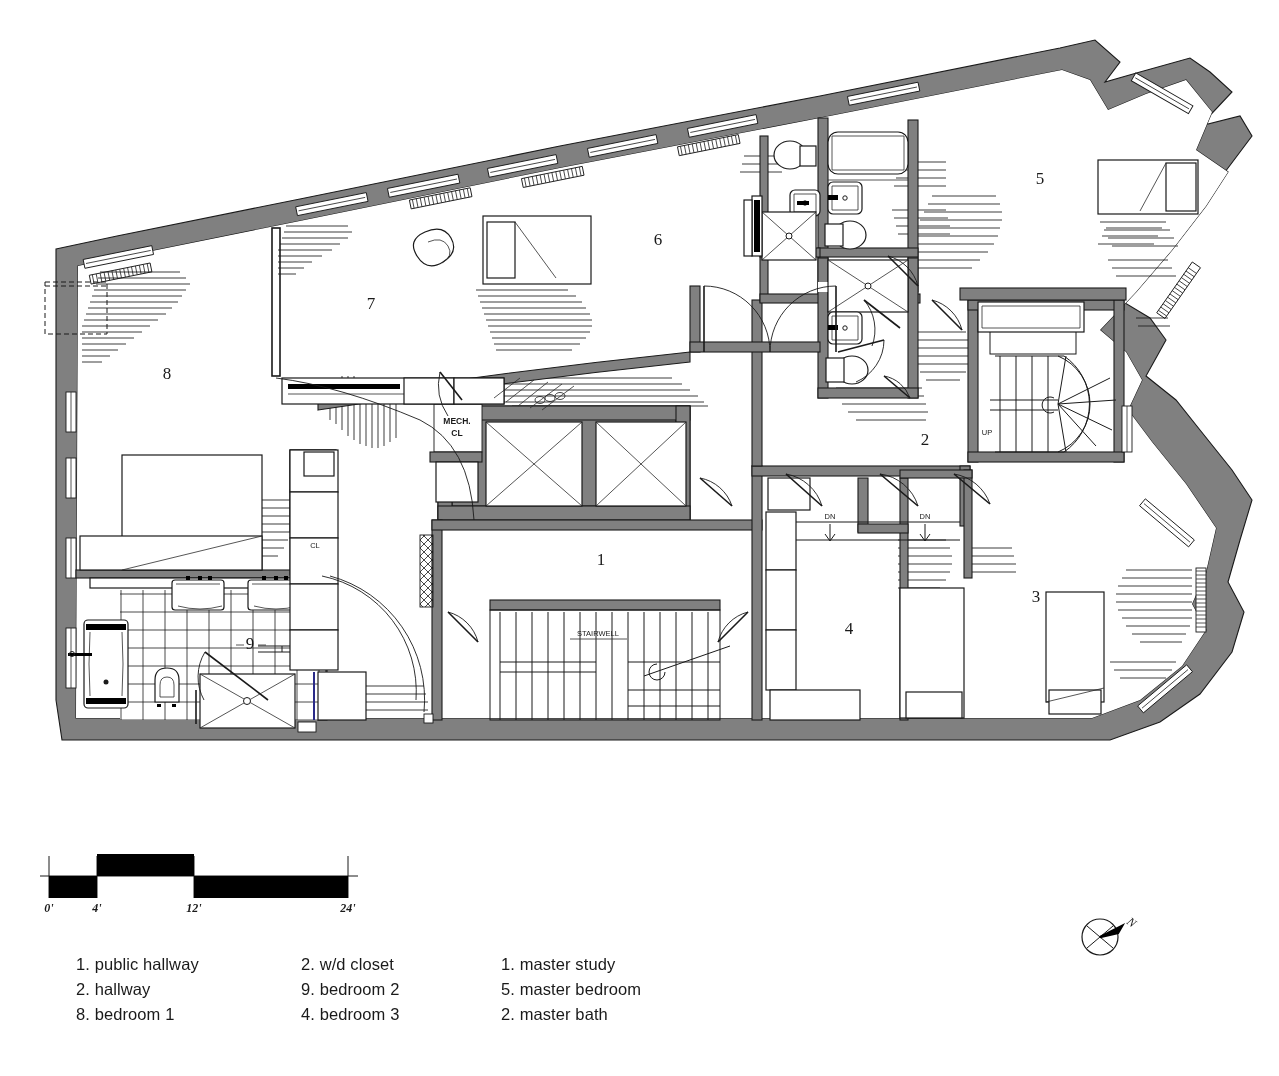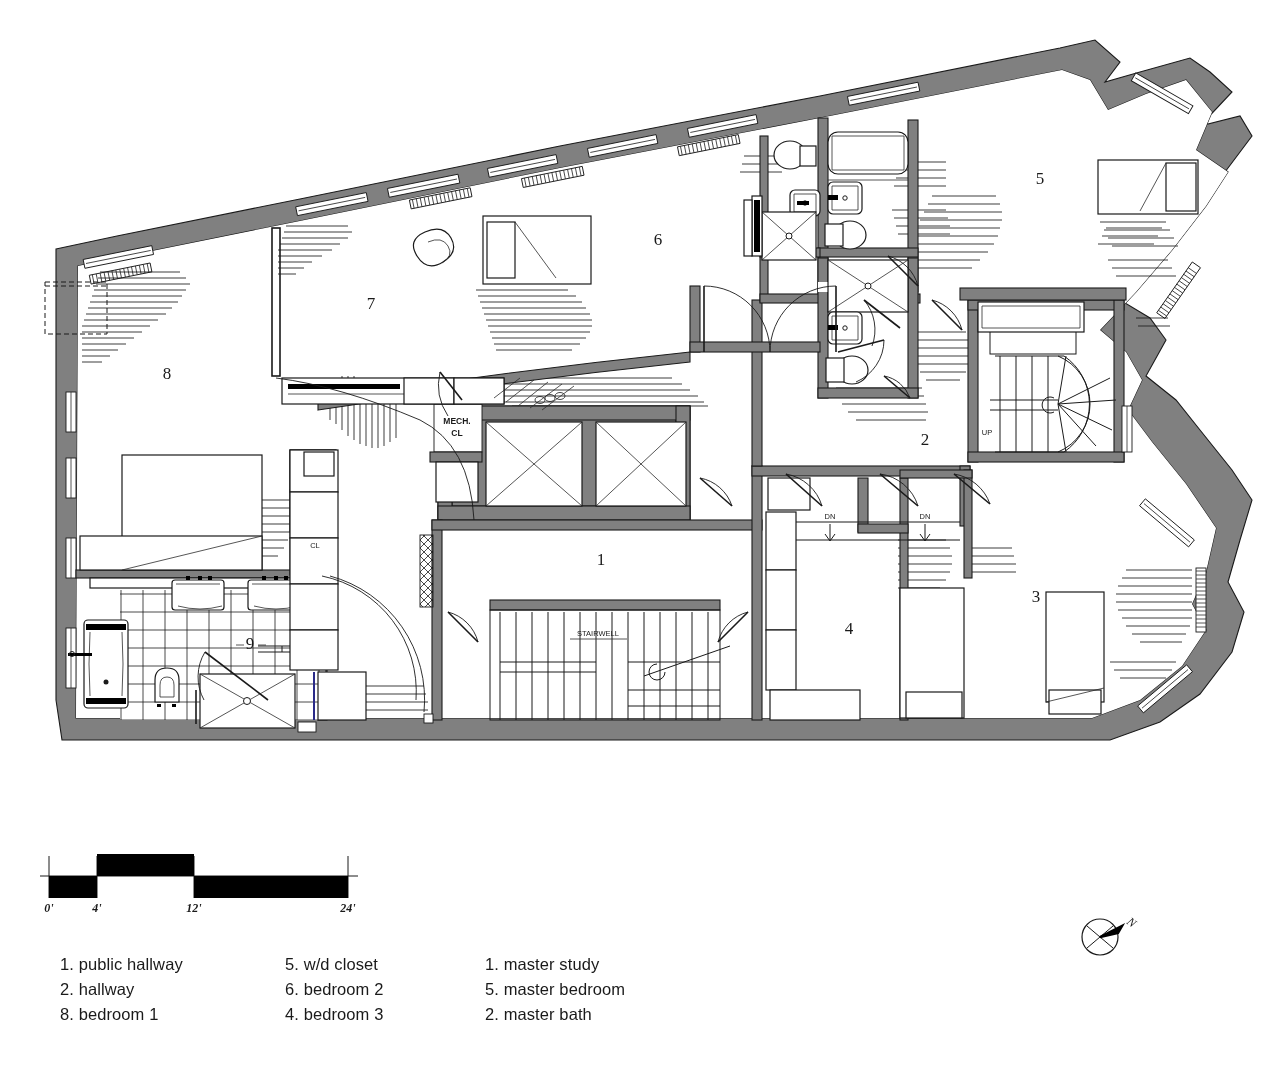--- a/index.html
+++ b/index.html
@@ -18,21 +18,21 @@
   .hatchline{stroke:#1a1a1a;stroke-width:0.85;}
   .blackbar{fill:#000000;}
   .rnum{font-family:"Liberation Serif",serif;font-size:17px;fill:#1a1a1a;
         text-anchor:middle;dominant-baseline:middle;}
   .tinylbl{font-family:"Liberation Sans",sans-serif;font-size:8.5px;fill:#1a1a1a;
         text-anchor:middle;font-weight:bold;}
   .tiny2{font-family:"Liberation Sans",sans-serif;font-size:7.5px;fill:#1a1a1a;
         text-anchor:middle;}
   .scalelbl{font-family:"Liberation Serif",serif;font-size:12px;fill:#1a1a1a;
         text-anchor:middle;font-style:italic;font-weight:bold;}
-  #legend-grid{position:absolute;left:60px;top:952px;width:640px;
+  #legend-grid{position:absolute;left:76px;top:952px;width:640px;
         display:grid;grid-template-columns:225px 200px 220px;
         grid-auto-rows:25px;align-items:center;}
   #legend-grid span{font-size:16.5px;letter-spacing:.1px;white-space:nowrap;}
   .dashed{fill:none;stroke:#1a1a1a;stroke-width:1;stroke-dasharray:5 3;}
 </style>
 </head>
 <body>
 
 <div id="plan-wrap">
 <svg width="1279" height="1076" viewBox="0 0 1279 1076" xmlns="http://www.w3.org/2000/svg">
@@ -622,21 +622,21 @@
     <path class="thin" d="M1087,926 L1113,948 M1113,926 L1087,948"></path>
     <path d="M1100,937 L1122,926 L1118,933 Z" fill="#000" stroke="#000" stroke-width="2.5"></path>
     <text x="1126" y="923" transform="rotate(38 1126 923)" style="font-family:'Liberation Serif',serif;font-size:12px;font-style:italic;fill:#1a1a1a">N</text>
   </g>
 
 </svg>
 </div>
 
 <div id="legend-grid">
   <span>1. public hallway</span>
-  <span>5. w/d closet</span>
+  <span>2. w/d closet</span>
   <span>1. master study</span>
   <span>2. hallway</span>
-  <span>6. bedroom 2</span>
+  <span>9. bedroom 2</span>
   <span>5. master bedroom</span>
   <span>8. bedroom 1</span>
   <span>4. bedroom 3</span>
   <span>2. master bath</span>
 </div>
 
 </body></html>

